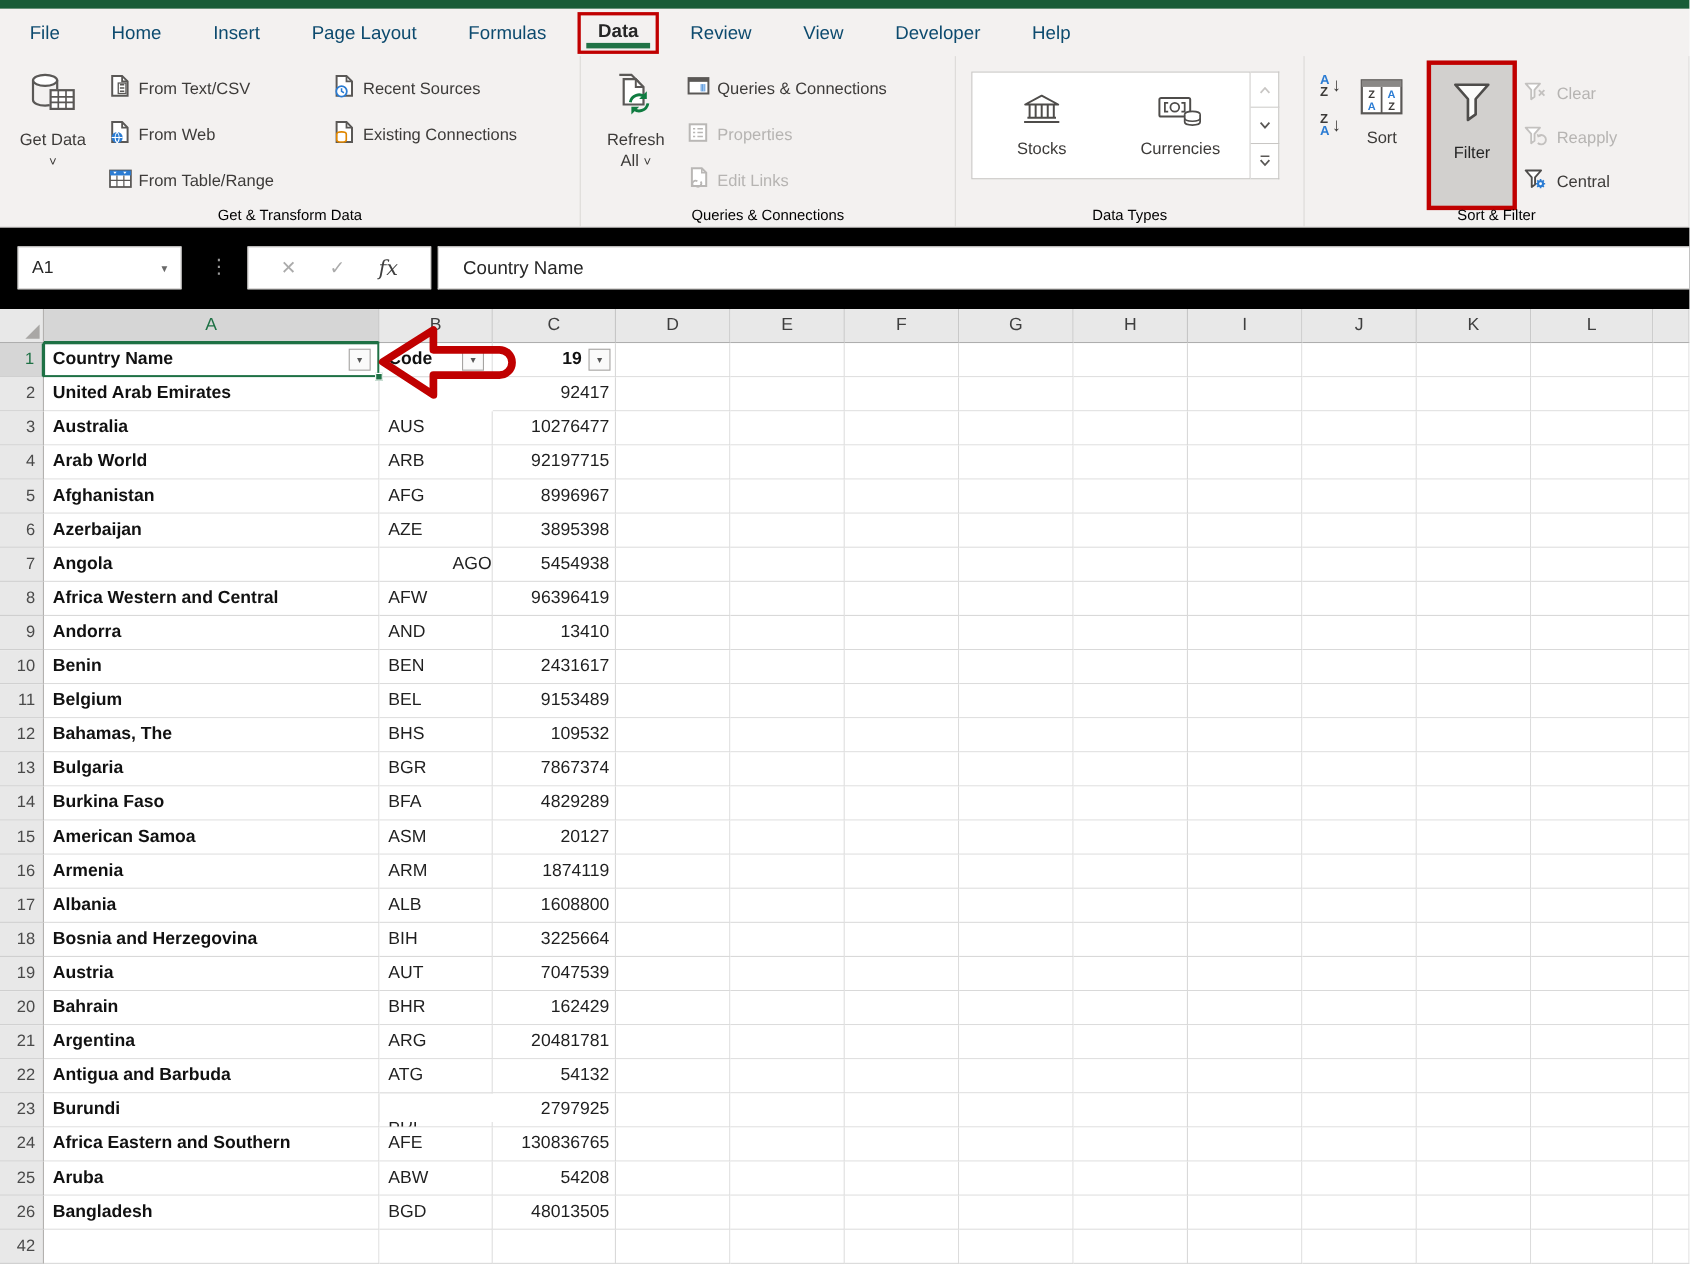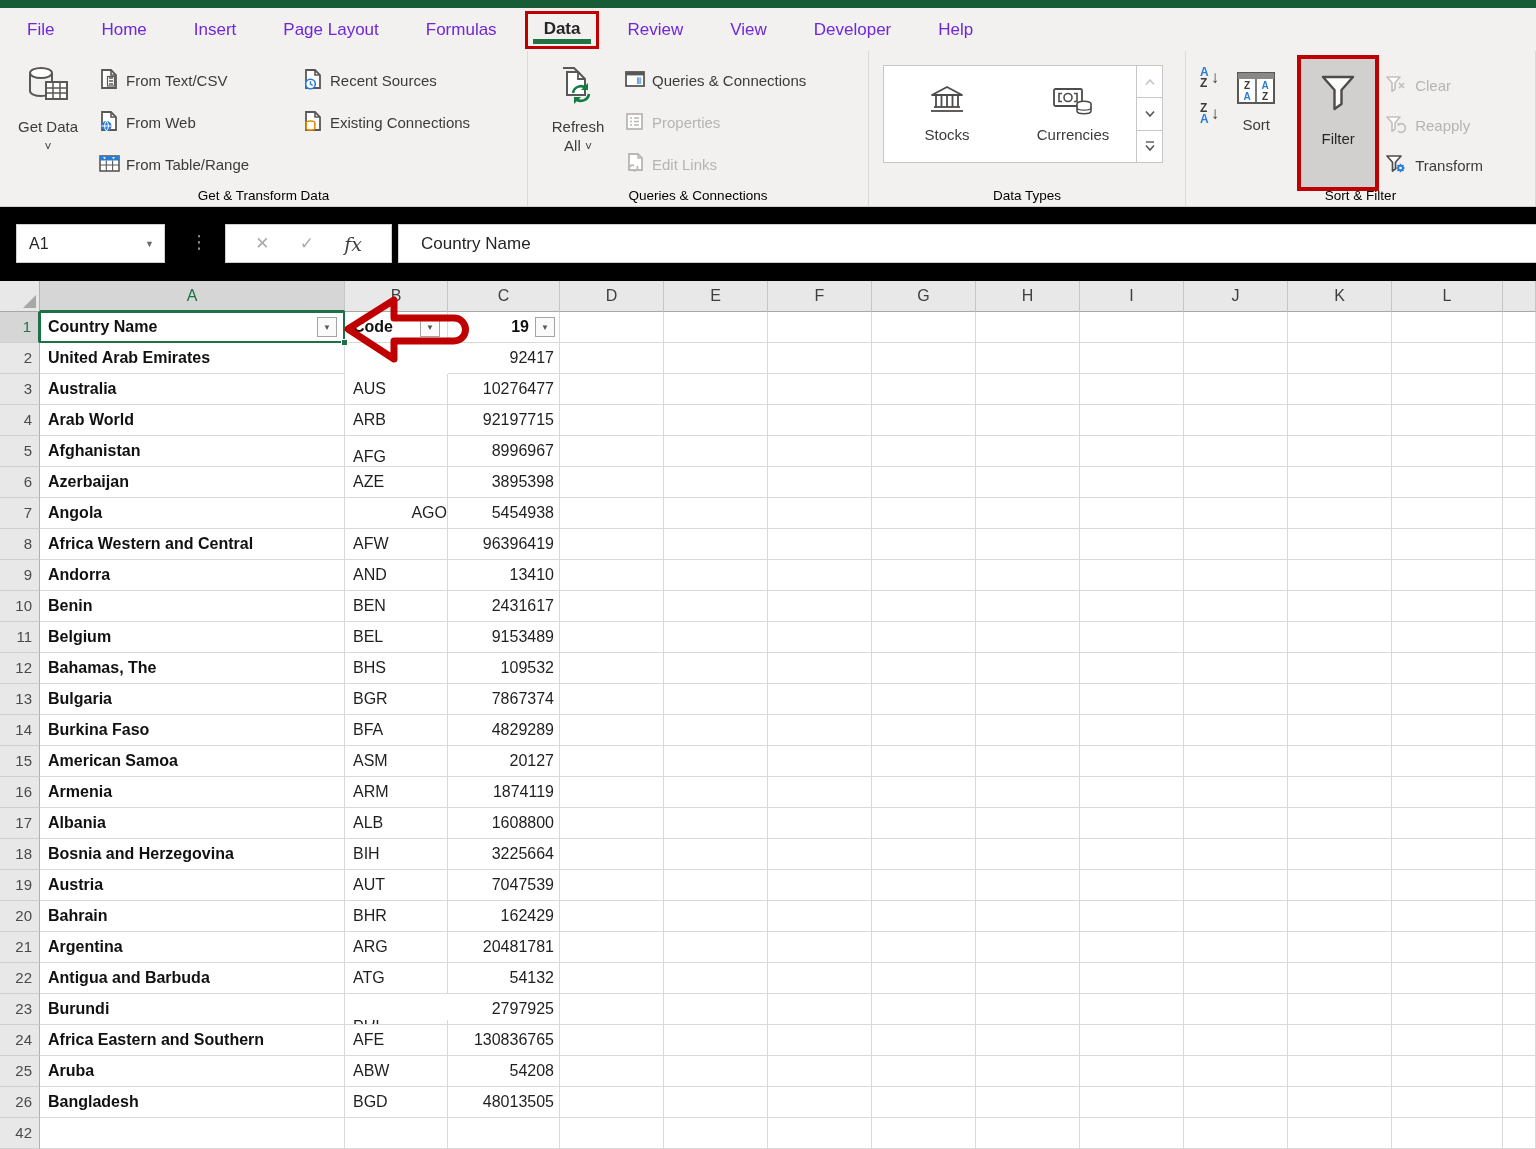--- a/index.html
+++ b/index.html
@@ -11,21 +11,21 @@
   *{box-sizing:border-box; margin:0; padding:0;}
   html,body{width:1536px; height:1149px; overflow:hidden;}
   body{font-family:"Liberation Sans", sans-serif; background:#fff; position:relative;}
   .page{position:absolute; inset:0; background:var(--ribbonBg);}
 
   
   .green-strip{height:8px; background:var(--greenDark);}
 
   
   .menubar{height:43px; display:flex; align-items:center; padding-left:27px; background:var(--ribbonBg);}
-  .tab{font-size:17px; color:#6d28d9; margin-right:47px; white-space:nowrap;}
+  .tab{font-size:17px; color:#0c4a6e; margin-right:47px; white-space:nowrap;}
   .tab-data{position:relative; border:3px solid var(--anno); padding:5px 16px 7px; margin-left:-19px; margin-right:28px; font-weight:700; color:#262626;}
   .tab-data::after{content:""; position:absolute; left:50%; transform:translateX(-50%); bottom:2px; width:58px; height:5px; background:var(--green);}
 
   
   .ribbon{height:156px; display:flex; background:var(--ribbonBg); border-bottom:1px solid #d2d0ce; position:relative;}
   .rgroup{position:relative; height:100%; padding:6px 0 20px;}
   .rgroup+.rgroup{border-left:1px solid #dcdad8;}
   .glabel{position:absolute; bottom:3px; left:0; right:0; text-align:center; font-size:13.5px; color:#000000; white-space:nowrap;}
   .gcontent{display:flex; height:128px;}
   .g1{width:527px;} .g2{width:341px;} .g3{width:317px;} .g4{flex:1; border-right:1px solid #dcdad8;}
@@ -323,21 +323,21 @@
                 </svg></span>
             <span>Reapply</span>
           </div>
           <div class="smallbtn">
             <span><svg width="24" height="22" viewBox="0 0 24 22">
                   <path d="M2 3h14l-5.5 6.3v6.5l-3 2.2V9.3z" fill="#fff" stroke="#4e4c4a" stroke-width="1.7" stroke-linejoin="round"></path>
                   <circle cx="15.5" cy="15" r="3.2" fill="#2b7cd3"></circle>
                   <path d="M15.5 10.8v8.4M11.3 15h8.4M12.5 12l6 6M18.5 12l-6 6" stroke="#2b7cd3" stroke-width="1.5"></path>
                   <circle cx="15.5" cy="15" r="1.3" fill="#fff"></circle>
                 </svg></span>
-            <span>Transform</span>
+            <span>Central</span>
           </div>
         </div>
       </div>
       <div class="glabel">Sort &amp; Filter</div>
     </div>
   </div>
 
   <div class="fbar">
     <div class="namebox">
       <span>A1</span>
@@ -465,21 +465,21 @@
           <div class="cell wD"></div>
           <div class="cell wD"></div>
           <div class="cell wL"></div>
           <div class="cell wF"></div>
         </div>
         <div class="grow">
           <div class="rowhdr">5</div>
           <div class="cell wA">
             <span class="ctext bold">Afghanistan</span>
           </div>
-          <div class="cell wB" style="padding-left: 8px; align-items: flex-end;">
+          <div class="cell wB" style="padding-left: 8px;">
             <span class="ctext">AFG</span>
           </div>
           <div class="cell wC num">
             <span class="ctext">8996967</span>
           </div>
           <div class="cell wD"></div>
           <div class="cell wD"></div>
           <div class="cell wD"></div>
           <div class="cell wD"></div>
           <div class="cell wD"></div>

